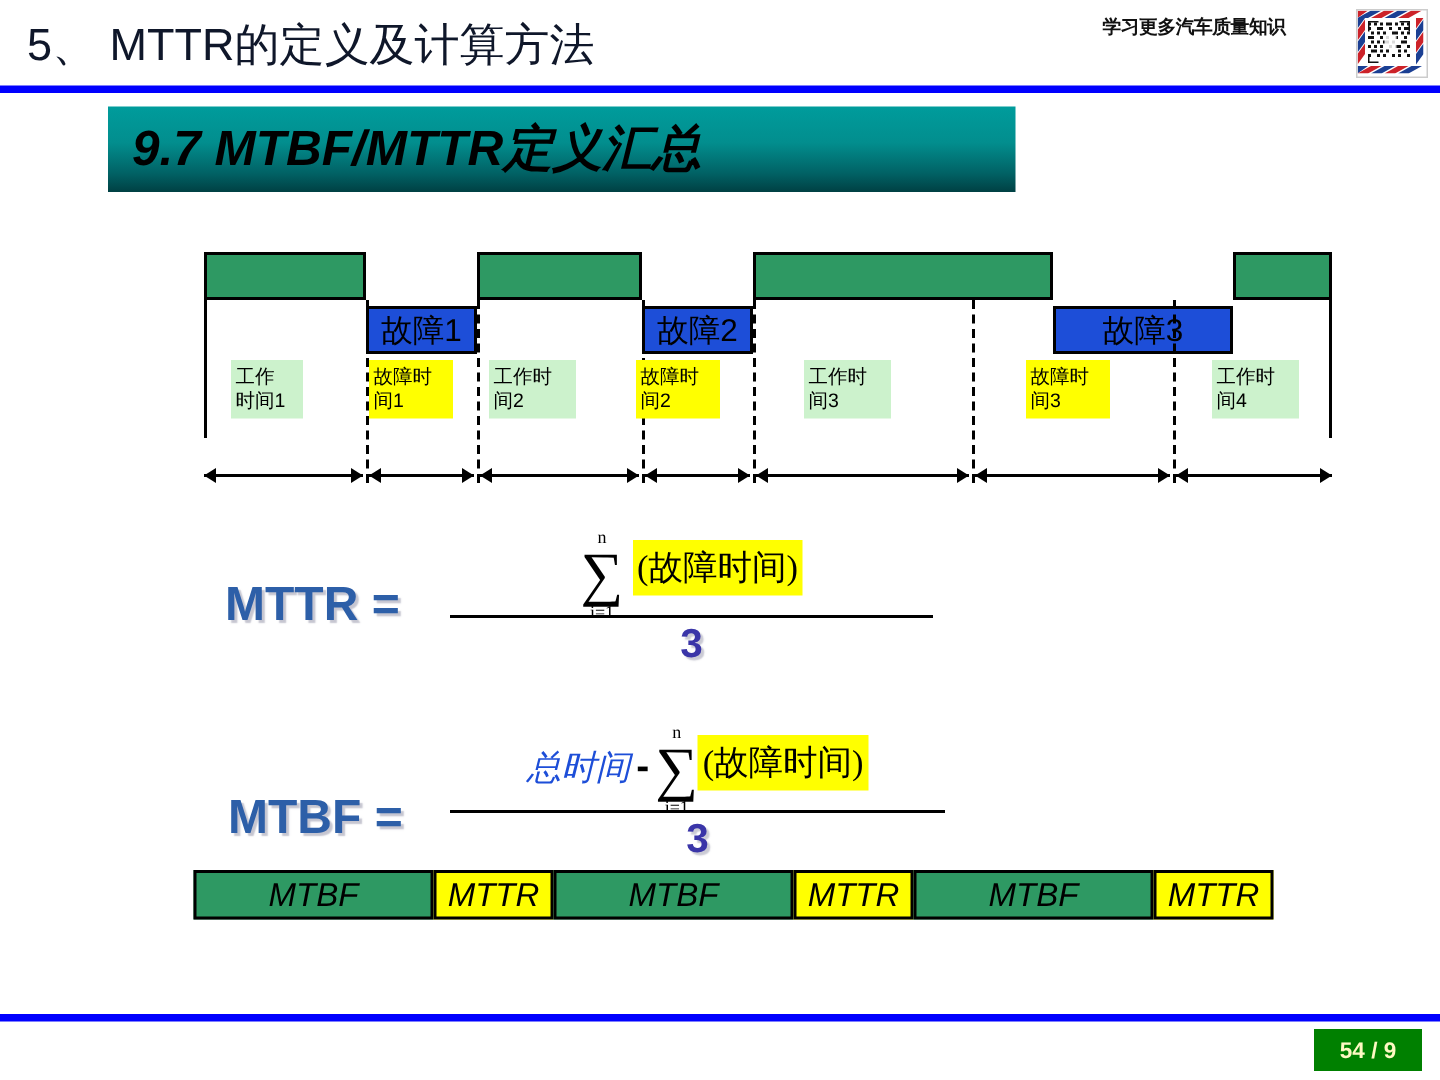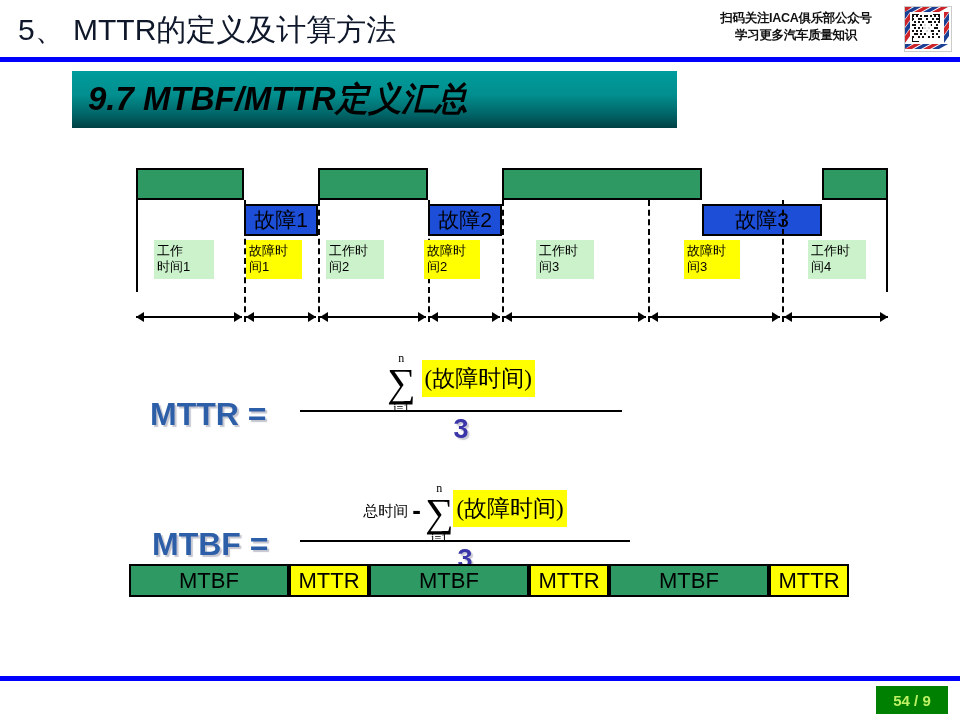--- a/index.html
+++ b/index.html
@@ -193,39 +193,40 @@
     background: #ffff00;
     font-size: 23px;
     font-family: "Liberation Serif", "DejaVu Serif", serif;
     color: #000000;
     padding: 3px 3px;
     white-space: nowrap;
   }
   .plain-term {
     display: inline-block;
     vertical-align: middle;
-    font-size: 15px;
+    font-size: 23px;
     font-family: "Liberation Serif", "DejaVu Serif", serif;
-    color: #000000;
-    white-space: nowrap;
+    color: #1d4ed8;
+    white-space: nowrap;
+    font-style: italic;
   }
   .minus-op {
     display: inline-block;
     vertical-align: middle;
     font-size: 26px;
     font-weight: bold;
     color: #000000;
     padding: 0 4px;
   }
 
   
   #summary-bar {
     position: absolute;
-    left: 129px; top: 564px;
-    width: 752px; height: 43px;
+    left: 129px; top: 580px;
+    width: 752px; height: 43px; font-style: italic;
   }
   .sum-cell {
     position: absolute;
     top: 0; height: 33px;
     border: 2px solid #000000;
     box-sizing: border-box;
     display: flex;
     align-items: center;
     justify-content: center;
     font-size: 22px;
@@ -240,36 +241,35 @@
     position: absolute;
     left: 0; top: 676px;
     width: 960px; height: 5px;
     background: #0000ff;
   }
   #page-badge {
     position: absolute;
     left: 876px; top: 686px;
     width: 72px; height: 28px;
     background: #008000;
-    color: #bef264;
+    color: #fef9c3;
     font-size: 15px;
     font-weight: bold;
     display: flex;
     align-items: center;
     justify-content: center;
   }
 </style>
 </head>
 <body>
 
 <div id="slide-header">
   <div id="header-title">5、 MTTR的定义及计算方法</div>
 
   <div id="promo-block">
-    <div>扫码关注IACA俱乐部公众号</div>
     <div>学习更多汽车质量知识</div>
   </div>
 
   <div id="qr-badge">
     <svg width="44" height="42" viewBox="0 0 44 42" xmlns="http://www.w3.org/2000/svg">
       <rect x="0" y="0" width="44" height="42" fill="#ffffff"></rect>
       <g>
         <rect x="0" y="0" width="44" height="5" fill="#ffffff"></rect>
         <path d="M0 0 L7 0 L0 5 Z" fill="#cc2229"></path>
         <path d="M9 0 L16 0 L7 5 L0 5 Z" fill="#1b3f93"></path>
@@ -369,21 +369,21 @@
   <div id="tl-body"></div>
   <div id="tl-dividers">
       <div class="tl-divider" style="left: 108px;"></div>
       <div class="tl-divider" style="left: 182px;"></div>
       <div class="tl-divider" style="left: 292px;"></div>
       <div class="tl-divider" style="left: 366px;"></div>
       <div class="tl-divider" style="left: 512px;"></div>
       <div class="tl-divider" style="left: 646px;"></div>
     </div>
   <div id="tl-tags">
-      <div class="tl-tag work" style="left: 18px; width: 60px;">
+      <div class="tl-tag work" style="left: 18px; width: 48px;">
         <div>工作</div>
         <div>时间1</div>
       </div>
       <div class="tl-tag fault" style="left: 110px; width: 56px;">
         <div>故障时</div>
         <div>间1</div>
       </div>
       <div class="tl-tag work" style="left: 190px; width: 58px;">
         <div>工作时</div>
         <div>间2</div>
@@ -438,21 +438,21 @@
       </div>
       <div>
         <div class="axis-seg" style="left: 648px; width: 104px;"></div>
         <div class="arrow-head left" style="left: 648px;"></div>
         <div class="arrow-head right" style="left: 744px;"></div>
       </div>
     </div>
 </div>
 
 <div class="formula-row" style="left:0; top:352px; width:960px; height:110px;">
-  <div class="formula-label" style="left:150px; top:44px;">MTTR  =</div>
+  <div class="formula-label" style="left:150px; top:32px;">MTTR  =</div>
   <div class="frac" style="left:300px; top:0px; width:322px;">
     <div class="frac-num">
       <span class="sigma-stack">
         <span class="sigma-lim">n</span>
         <span class="sigma-glyph">∑</span>
         <span class="sigma-lim">i=1</span>
       </span><span class="hl-term" style="margin-left:6px; margin-top:-10px;">(故障时间)</span>
     </div>
     <div class="frac-bar"></div>
     <div class="frac-den">3</div>

